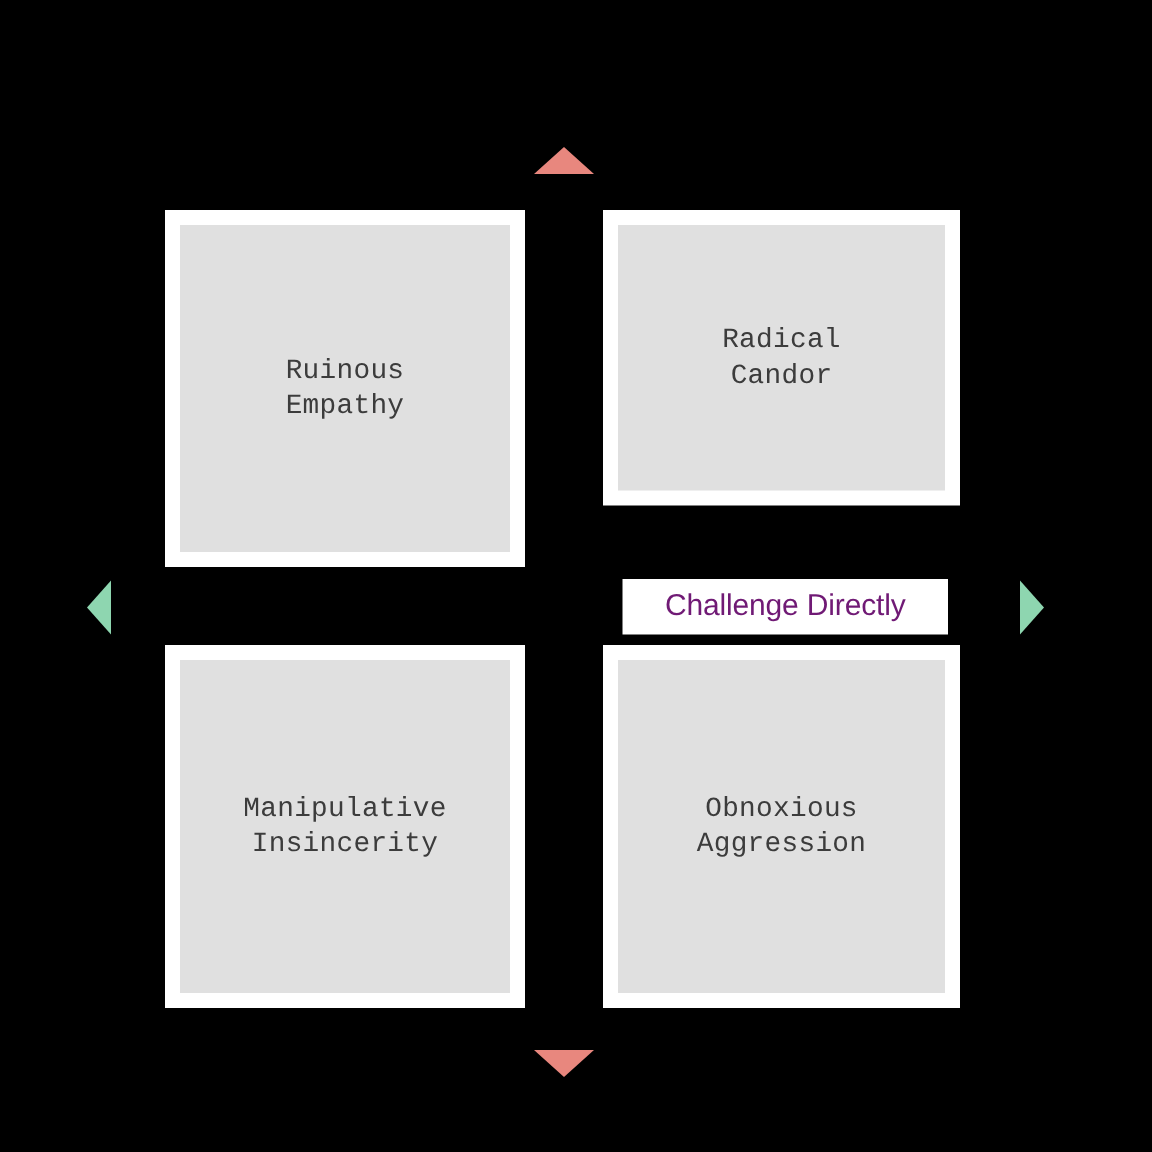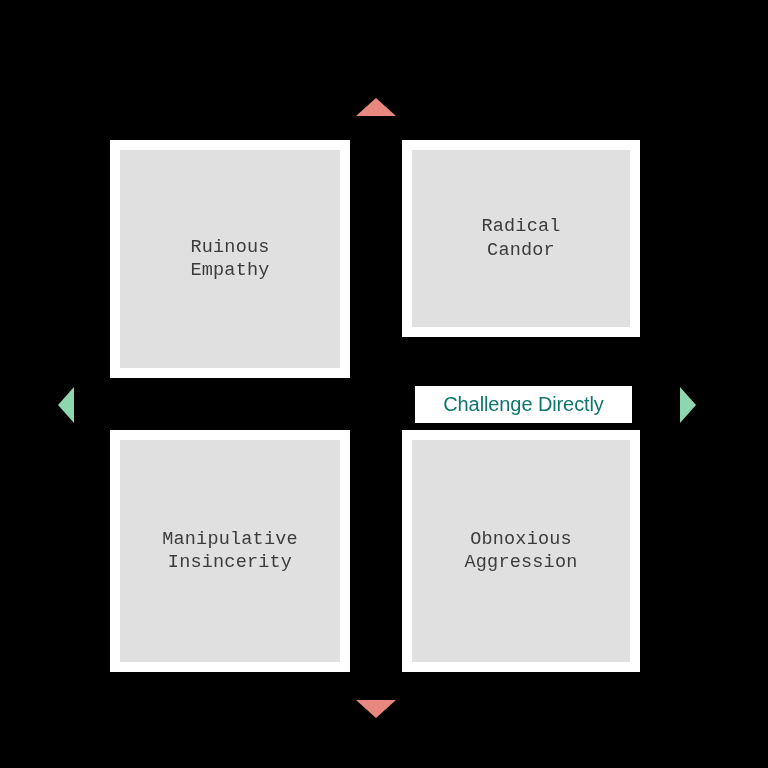--- a/index.html
+++ b/index.html
@@ -62,21 +62,21 @@
     height: 37px;
     background: #ffffff;
     display: flex;
     align-items: center;
     justify-content: center;
     box-sizing: border-box;
   }
   #axis-label-challenge .chip-text {
     font-family: "Liberation Sans", sans-serif;
     font-size: 20px;
-    color: #0f766e;
+    color: #701a75;
     letter-spacing: -0.1px;
     white-space: nowrap;
   }
 
   
   .arrow {
     position: absolute;
     width: 0;
     height: 0;
   }

